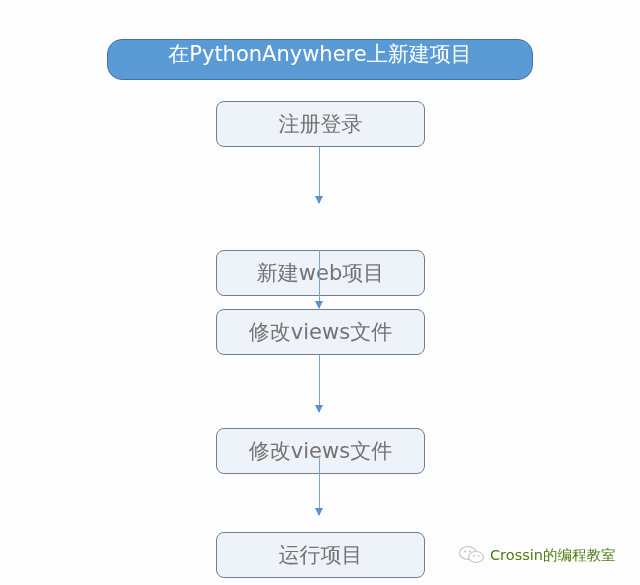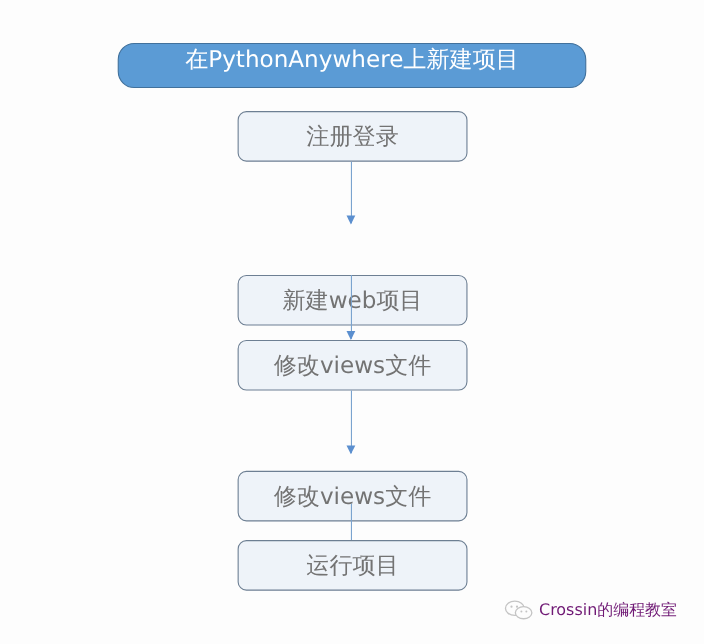--- a/index.html
+++ b/index.html
@@ -8,22 +8,22 @@
   .header { position:absolute; left:107px; top:39px; width:426px; height:41px; box-sizing:border-box;
             background:#5b9bd5; border:1.5px solid #41719c; border-radius:15px;
             color:#fff; font-size:21px; display:flex; justify-content:center; }
   .step { position:absolute; left:216px; width:209px; height:46px; box-sizing:border-box;
           background:#eef3f9; border:1.5px solid #6d7f93; border-radius:8px;
           color:#737373; font-size:21px; display:flex; align-items:center; justify-content:center; }
   .arrow { position:absolute; left:319px; width:1.4px; background:#7aa3cf; }
   .arrow::after { content:""; position:absolute; left:-4px; bottom:-1px; width:0; height:0;
                   border-left:4.5px solid transparent; border-right:4.5px solid transparent;
                   border-top:8px solid #5b8fcf; }
-  .watermark { position:absolute; left:458px; top:545px; display:flex; gap:4px;
-               color:#701a75; font-size:14.5px; }
+  .watermark { position:absolute; left:458px; top:545px; display:flex; align-items:center; gap:4px;
+               color:#4d7c0f; font-size:14.5px; }
   .wm-icon { width:28px; height:20px; }
 </style>
 </head>
 <body>
 
 <div class="header">
   <span>在PythonAnywhere上新建项目</span>
 </div>
 
 <div class="step" style="top:101px;">
@@ -39,21 +39,21 @@
 <div class="step" style="top:309px;">
   <span>修改views文件</span>
 </div>
 <div class="arrow" style="top:355px;height:57px;"></div>
 
 <div class="step" style="top:428px;">
   <span>修改views文件</span>
 </div>
 <div class="arrow" style="top:458px;height:57px;"></div>
 
-<div class="step" style="top:491px;font-family:Liberation Mono, monospace;">
+<div class="step" style="top:532px;font-family:Liberation Mono, monospace;">
   <span>运行项目</span>
 </div>
 
 <div class="watermark">
   <svg class="wm-icon" viewBox="0 0 28 20">
     <ellipse cx="10" cy="8" rx="8.5" ry="6.5" fill="none" stroke="#c4c4c4" stroke-width="1.2"></ellipse>
     <ellipse cx="18" cy="12" rx="7.5" ry="5.5" fill="#fdfdfd" stroke="#c4c4c4" stroke-width="1.2"></ellipse>
     <circle cx="7" cy="6.5" r="1" fill="#c4c4c4"></circle>
     <circle cx="12" cy="6.5" r="1" fill="#c4c4c4"></circle>
     <circle cx="16" cy="11" r="0.9" fill="#c4c4c4"></circle>

